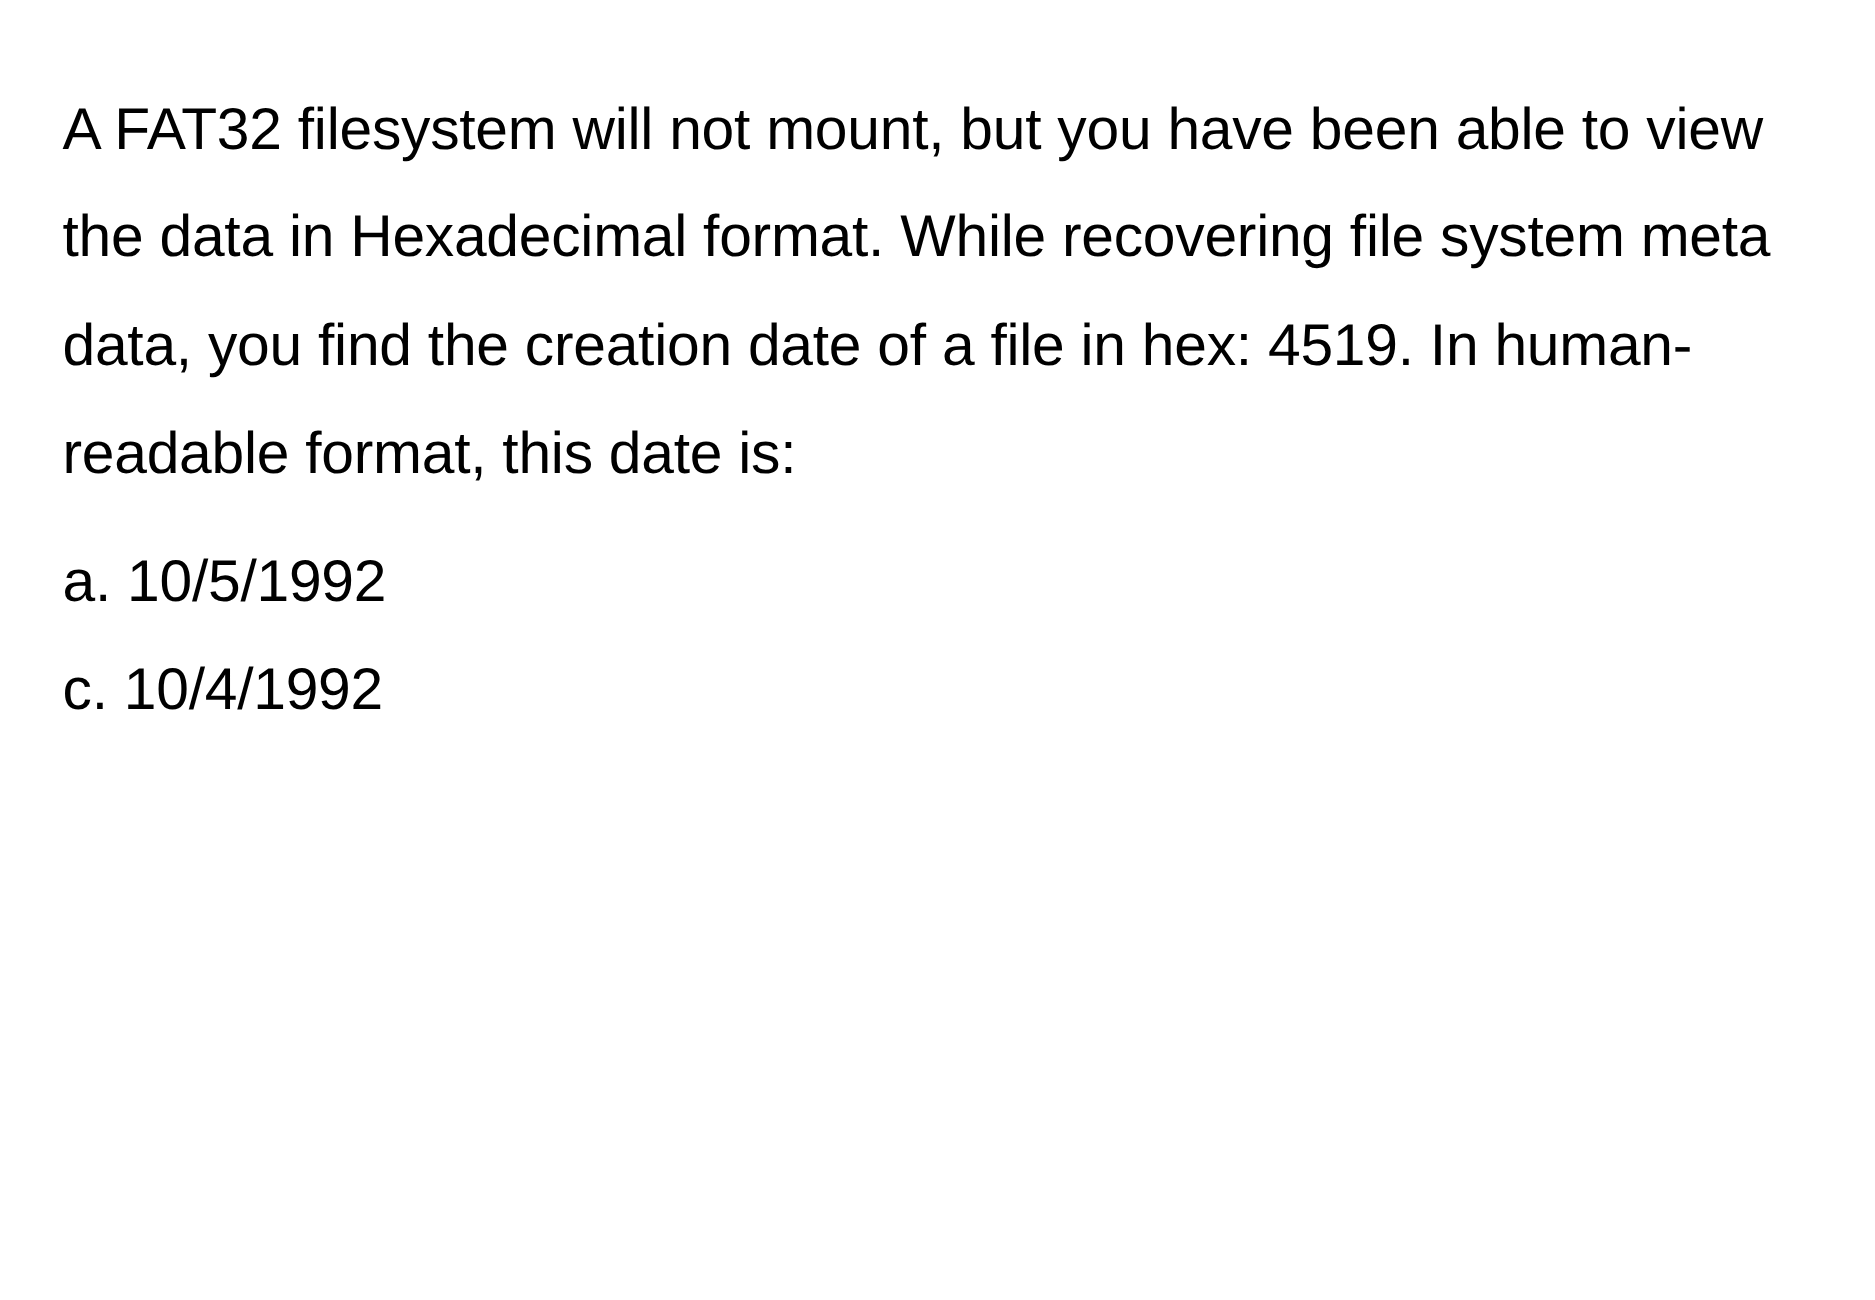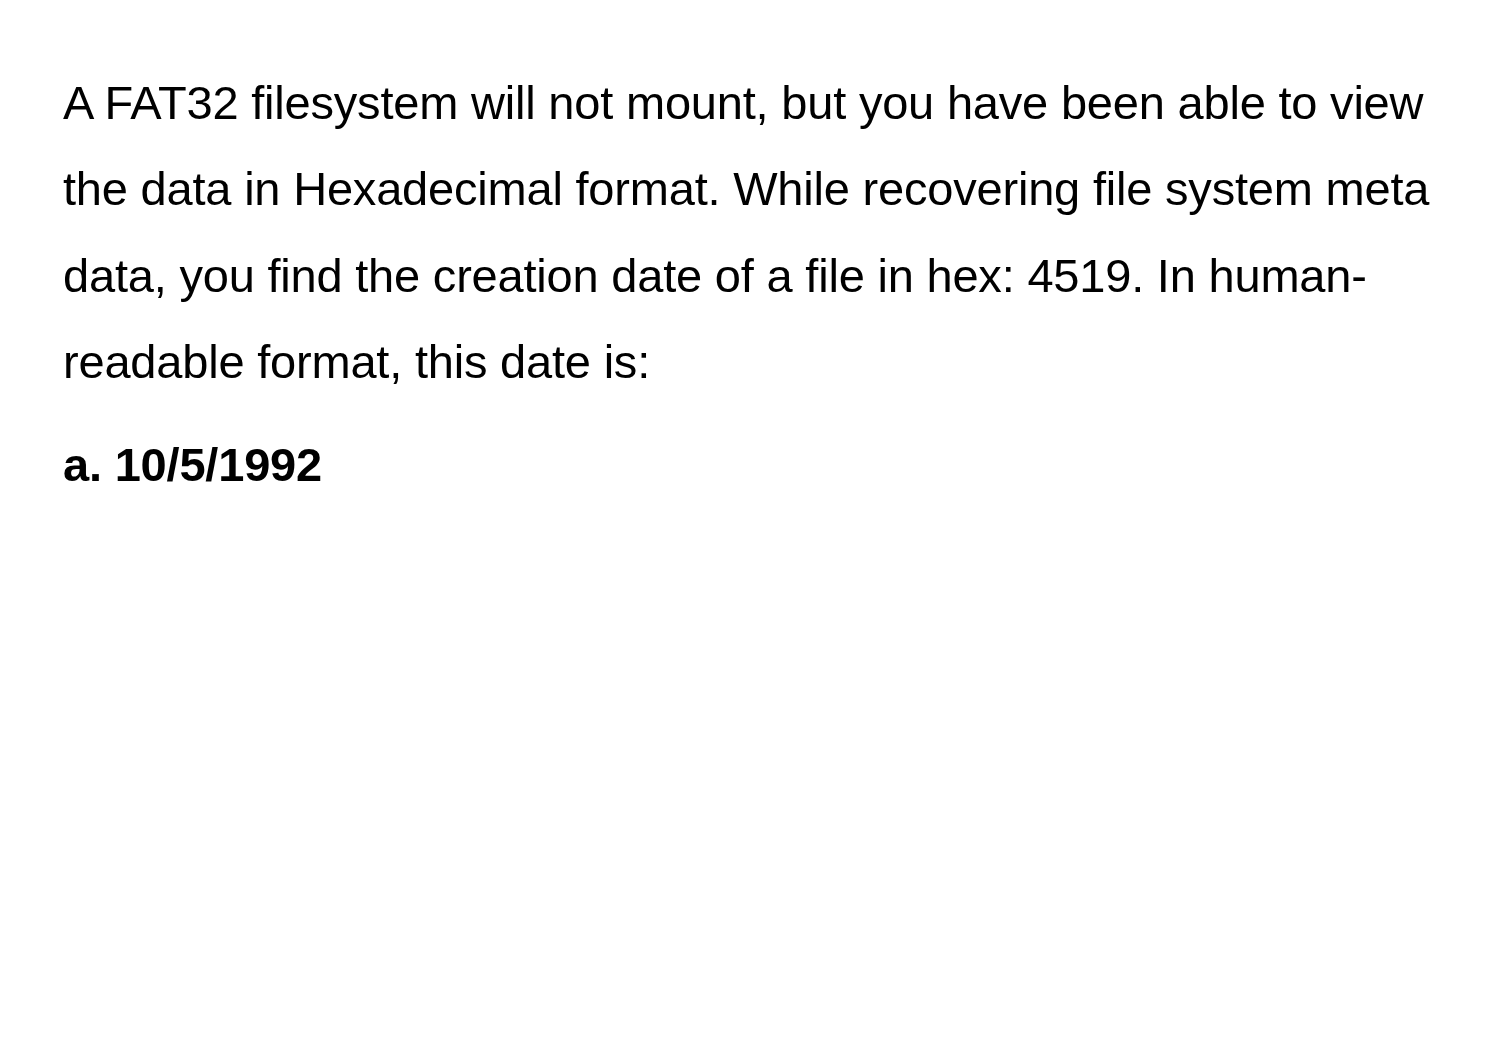--- a/index.html
+++ b/index.html
@@ -6,43 +6,47 @@
     margin: 0;
     padding: 0;
     width: 1500px;
     height: 1040px;
     background: #ffffff;
     font-family: -apple-system, BlinkMacSystemFont, "Segoe UI", "Helvetica Neue", Arial, sans-serif;
     color: #000000;
     overflow: hidden;
   }
   .page {
-    padding: 60px 50px 40px 63px;
+    padding: 60px 50px 40px 50px;
     box-sizing: border-box;
   }
   .question {
     font-size: 47px;
     line-height: 1.84;
     font-weight: 400;
     letter-spacing: -0.2px;
   }
   .options {
     margin-top: 16px;
   }
   .option {
     font-size: 47px;
     line-height: 1.84;
-    font-weight: 700;
+    font-weight: 400;
     letter-spacing: -0.2px;
   }
 </style>
 </head>
 <body>
 
 <div class="page">
   <div class="question">A FAT32 filesystem will not mount, but you have been able to view the data in Hexadecimal format. While recovering file system meta data, you find the creation date of a file in hex: 4519. In human-readable format, this date is:</div>
   <div class="options">
     <div class="option">
       <span>a.</span>
       <span>10/5/1992</span>
     </div>
+    <div class="option">
+      <span>c.</span>
+      <span>10/4/1992</span>
+    </div>
   </div>
 </div>
 
 </body></html>

